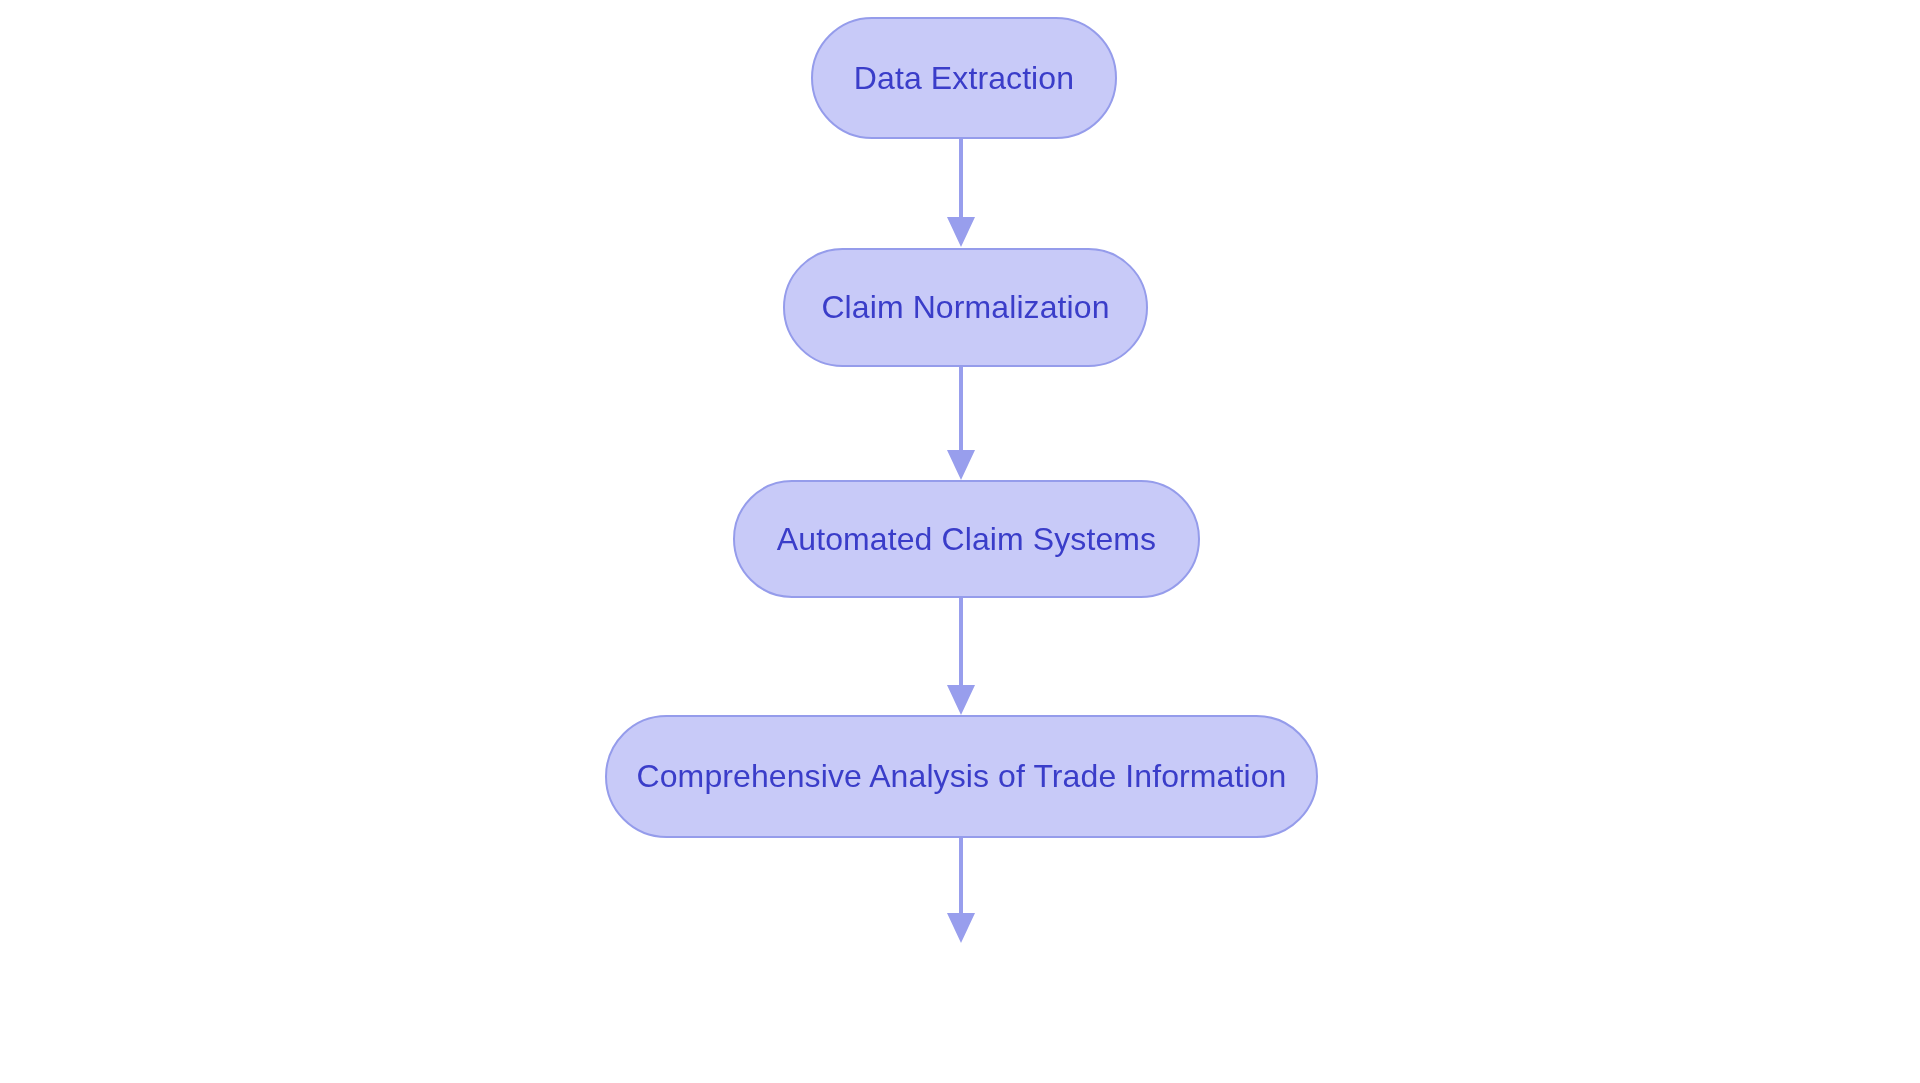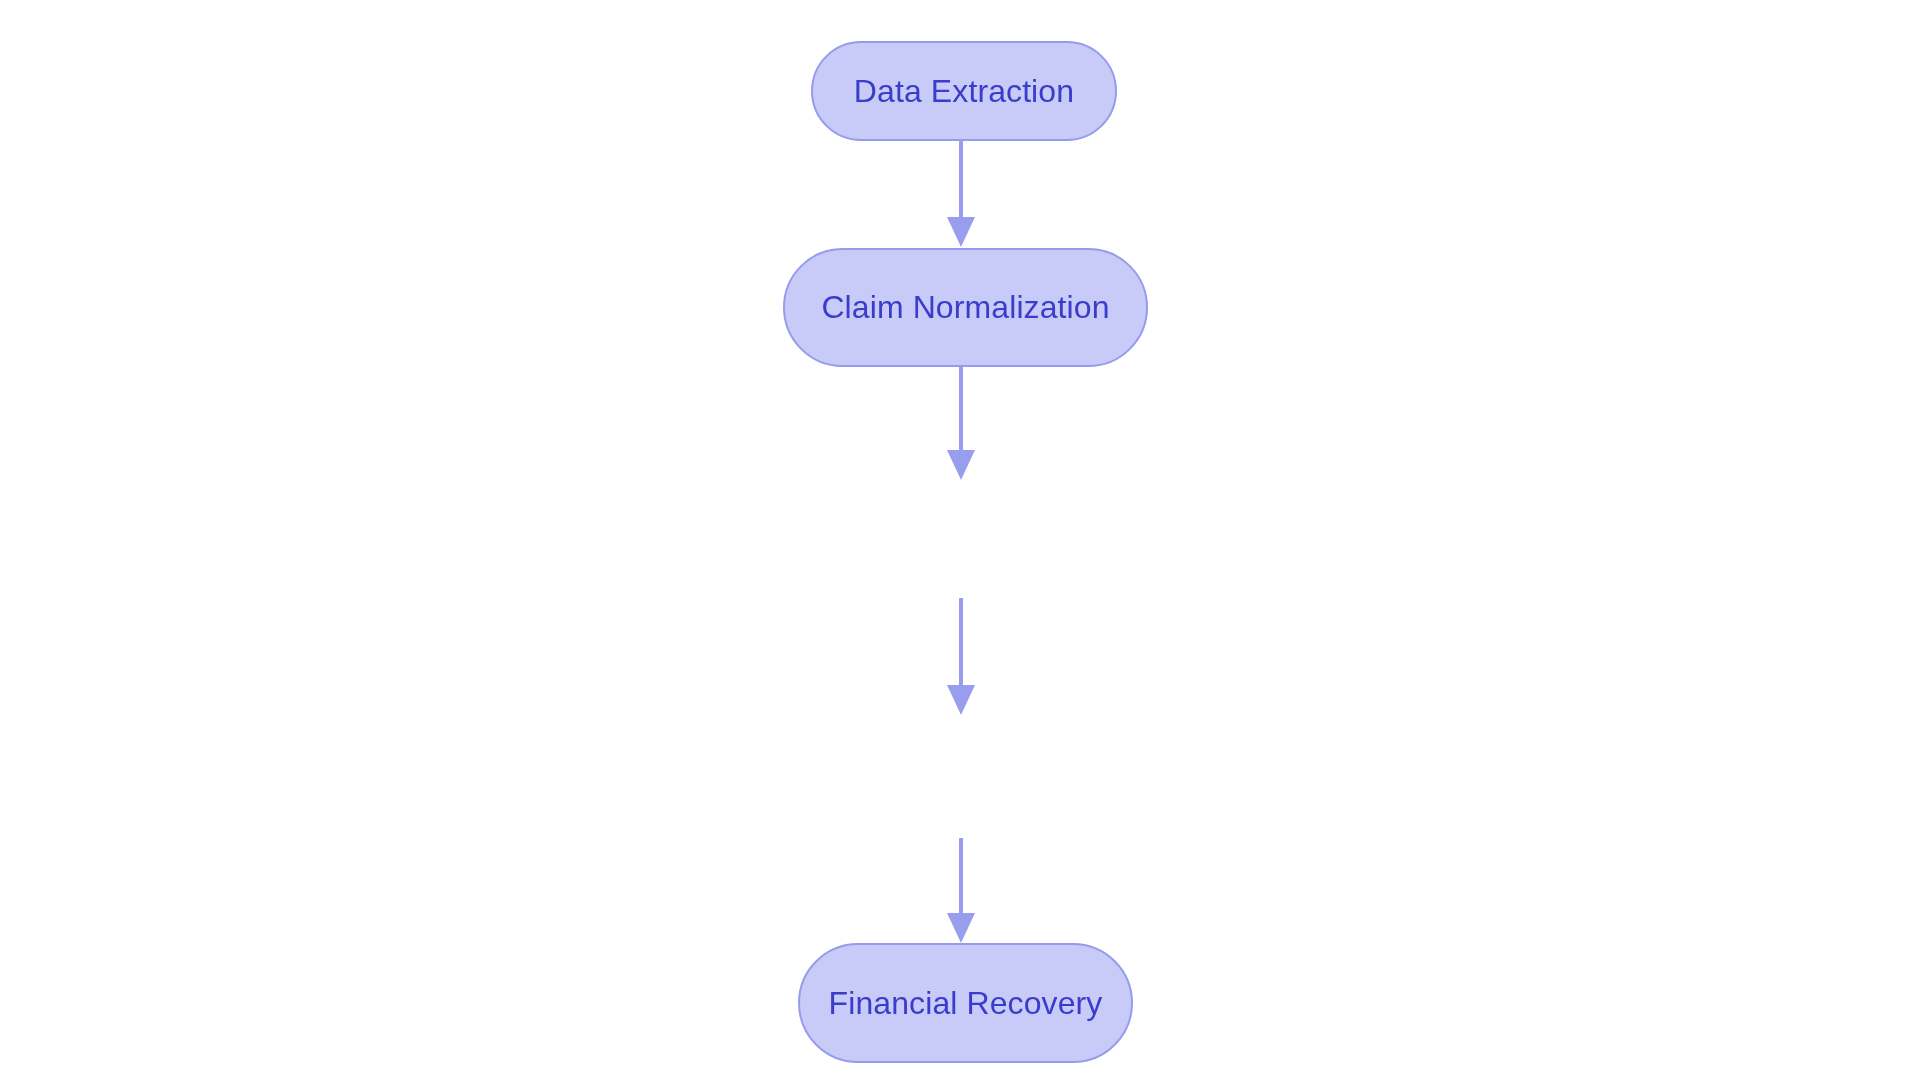--- a/index.html
+++ b/index.html
@@ -23,21 +23,21 @@
     justify-content: center;
     background: var(--node-fill, #c8caf8);
     border: 2px solid var(--node-border, #959ceb);
     border-radius: 62px;
     color: var(--node-text, #3a3dc9);
     font-size: 32px;
     letter-spacing: 0.1px;
     white-space: nowrap;
     text-align: center;
   }
-  .n1 { left: 811px; top:  17px; width: 306px; height: 100px; margin-top: 24px; }
+  .n1 { left: 811px; top:  17px; width: 306px; height: 122px; }
   .n2 { left: 783px; top: 248px; width: 365px; height: 119px; }
   .n3 { left: 733px; top: 480px; width: 467px; height: 118px; }
   .n4 { left: 605px; top: 715px; width: 713px; height: 123px; }
   .n5 { left: 798px; top: 943px; width: 335px; height: 120px; }
 
   .arrow {
     position: absolute;
     left: 961px;
     width: 28px;
     transform: translateX(-50%);
@@ -83,29 +83,32 @@
 
   <div class="node n2">
     <span>Claim Normalization</span>
   </div>
 
   <div class="arrow a2">
     <div class="shaft"></div>
     <div class="head"></div>
   </div>
 
+  <div class="node n3">
+    <span>Automated Claim Systems</span>
+  </div>
 
   <div class="arrow a3">
     <div class="shaft"></div>
     <div class="head"></div>
   </div>
 
+  <div class="node n4">
+    <span>Comprehensive Analysis of Trade Information</span>
+  </div>
 
   <div class="arrow a4">
     <div class="shaft"></div>
     <div class="head"></div>
   </div>
 
-  <div class="node n5">
-    <span>Financial Recovery</span>
-  </div>
 
 </div>
 
 </body></html>

